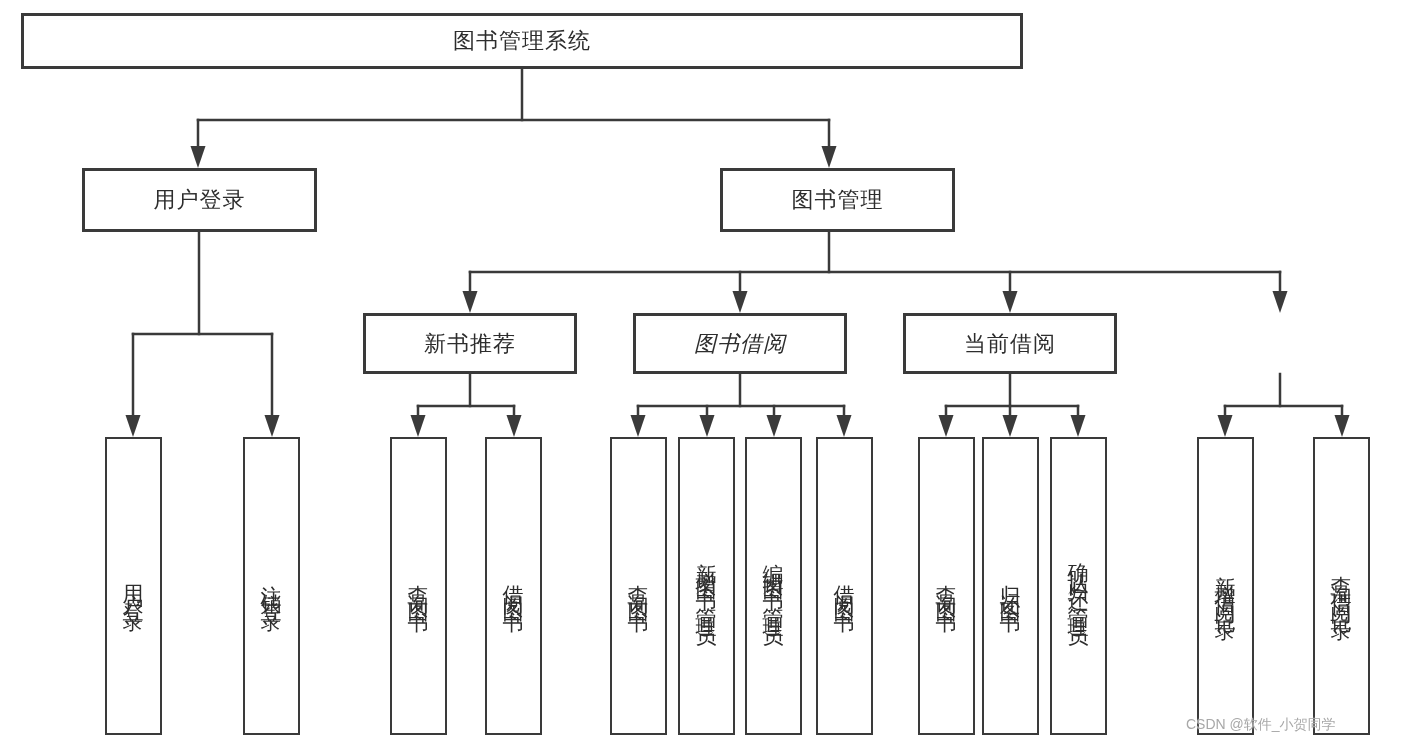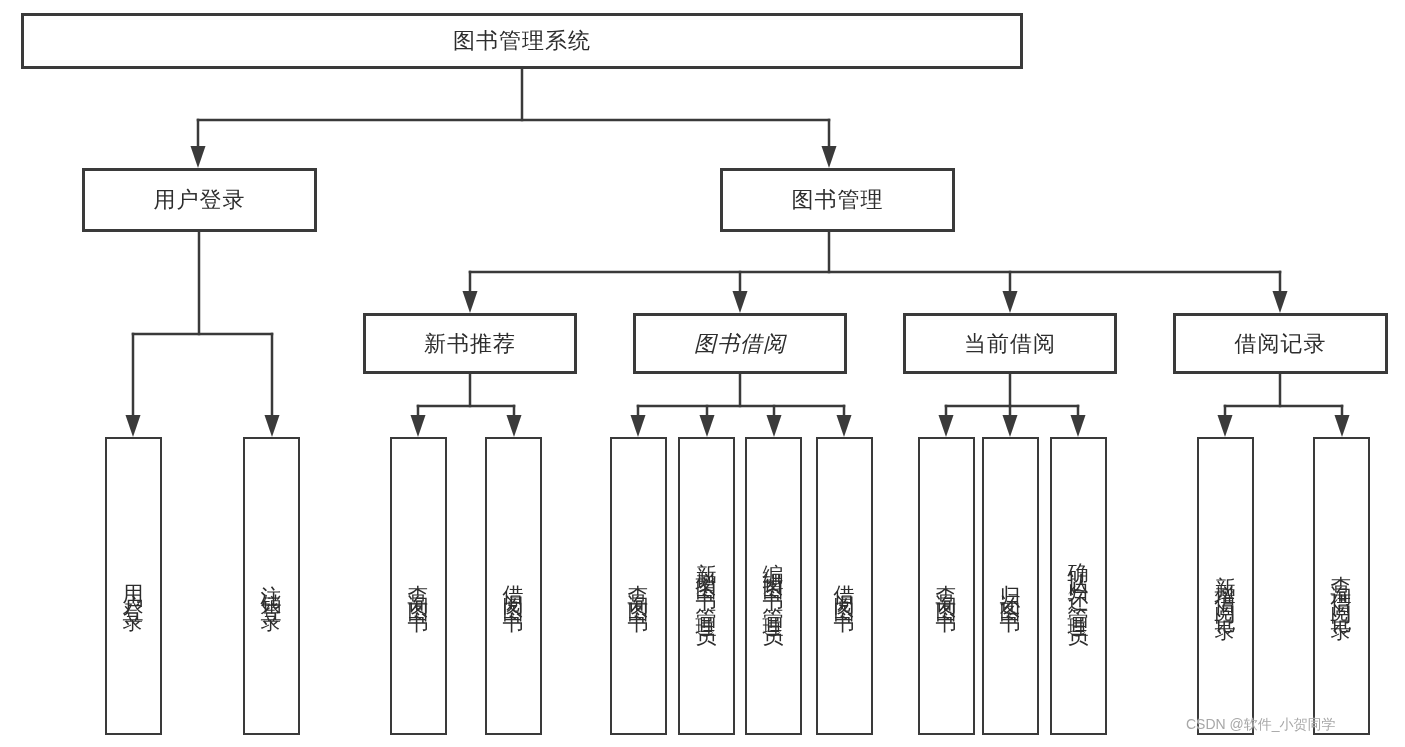--- a/index.html
+++ b/index.html
@@ -149,23 +149,20 @@
 
   <div class="box" style="left:363px; top:313px; width:214px; height:61px;">
     <span class="h">新书推荐</span>
   </div>
   <div class="box" style="left:633px; top:313px; width:214px; height:61px;font-style:italic;">
     <span class="h">图书借阅</span>
   </div>
   <div class="box" style="left:903px; top:313px; width:214px; height:61px;">
     <span class="h">当前借阅</span>
   </div>
-  <div class="box" style="left:1173px; top:313px; width:215px; height:61px;">
-    <span class="h">借阅记录</span>
-  </div>
 
   <div class="box leaf" style="left:105px;">
     <span class="v">用户登录</span>
   </div>
   <div class="box leaf" style="left:243px;">
     <span class="v">注销登录</span>
   </div>
   <div class="box leaf" style="left:390px;">
     <span class="v">查询图书</span>
   </div>

